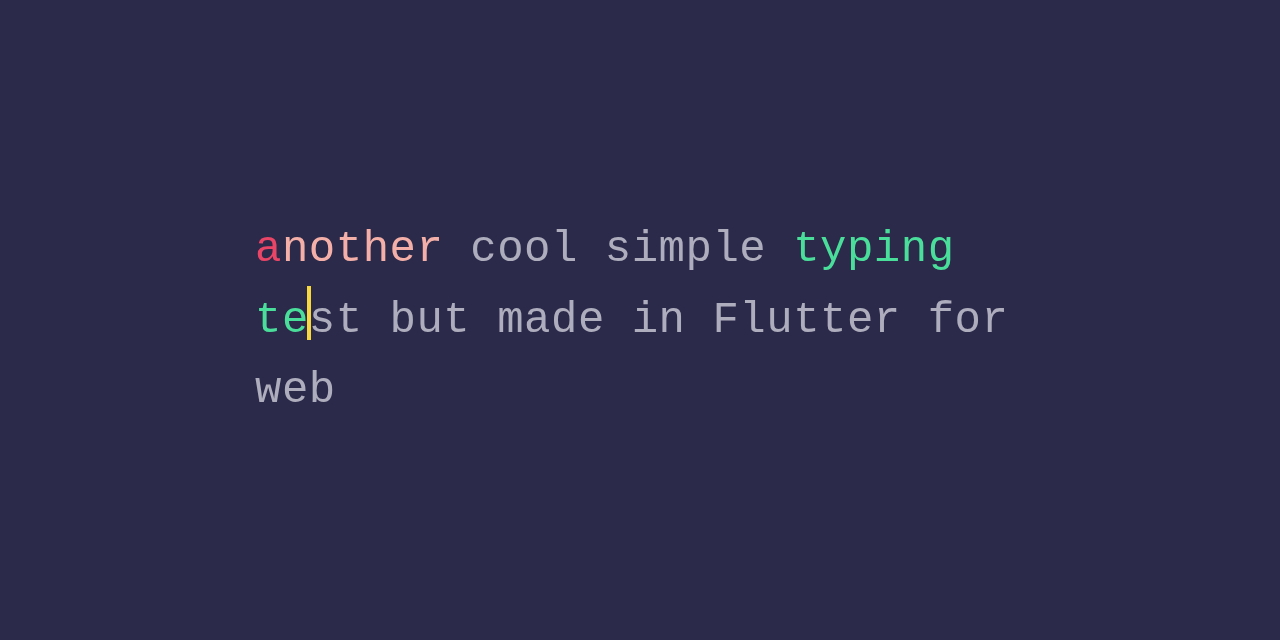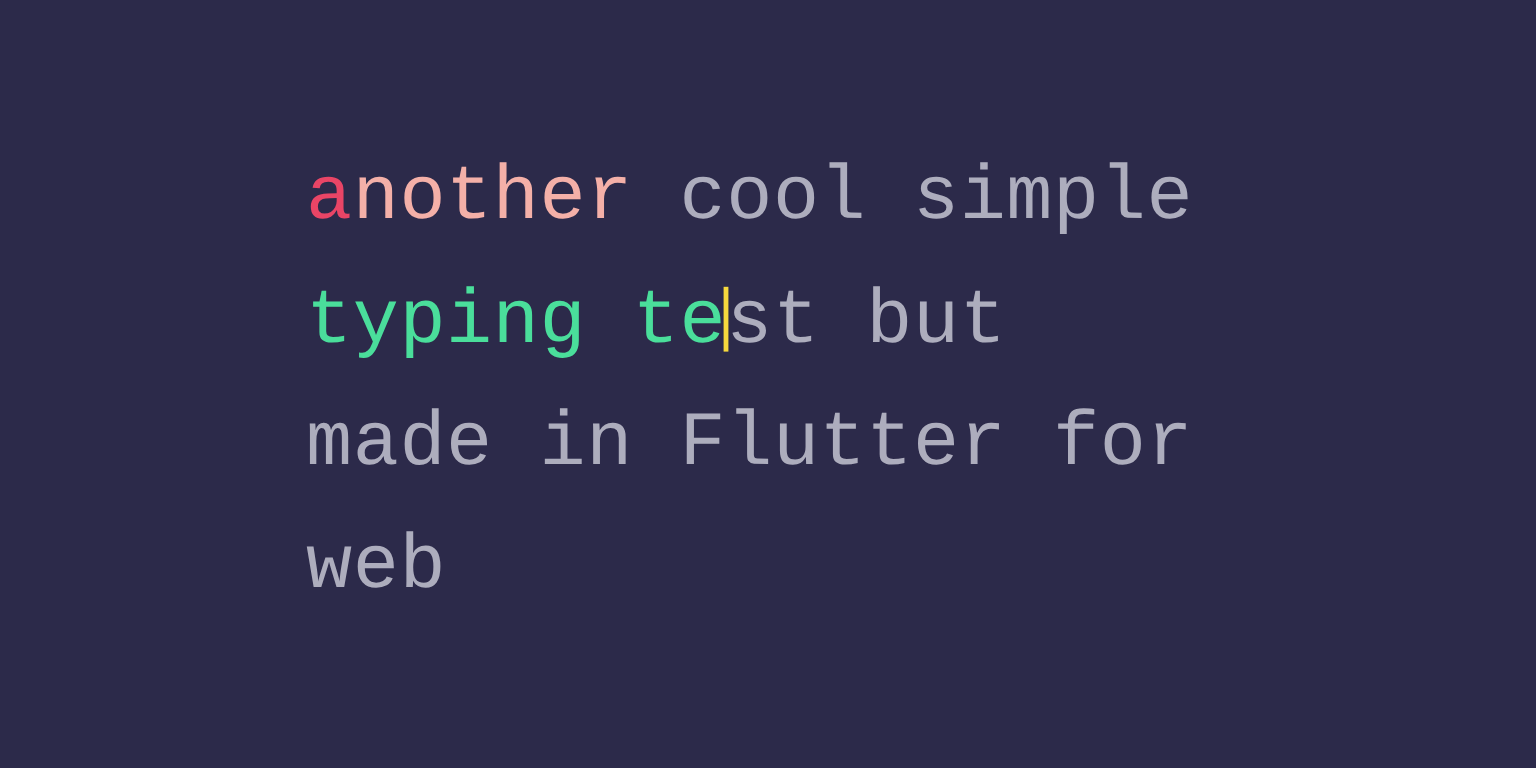--- a/index.html
+++ b/index.html
@@ -12,21 +12,21 @@
       height: 640px;
       background-color: #2c2a4a;
       display: flex;
       align-items: center;
       justify-content: center;
       font-family: "SF Mono", "Menlo", "Consolas", "Courier New", monospace;
       overflow: hidden;
     }
     .typing-container {
       width: 770px;
-      font-size: 64px;
+      font-size: 44px;
       line-height: 1.6;
       letter-spacing: 0.5px;
       white-space: pre-wrap;
       word-break: break-word;
     }
     .char {
       color: #adadbd;
     }
     .char-error {
       color: #e94566;

